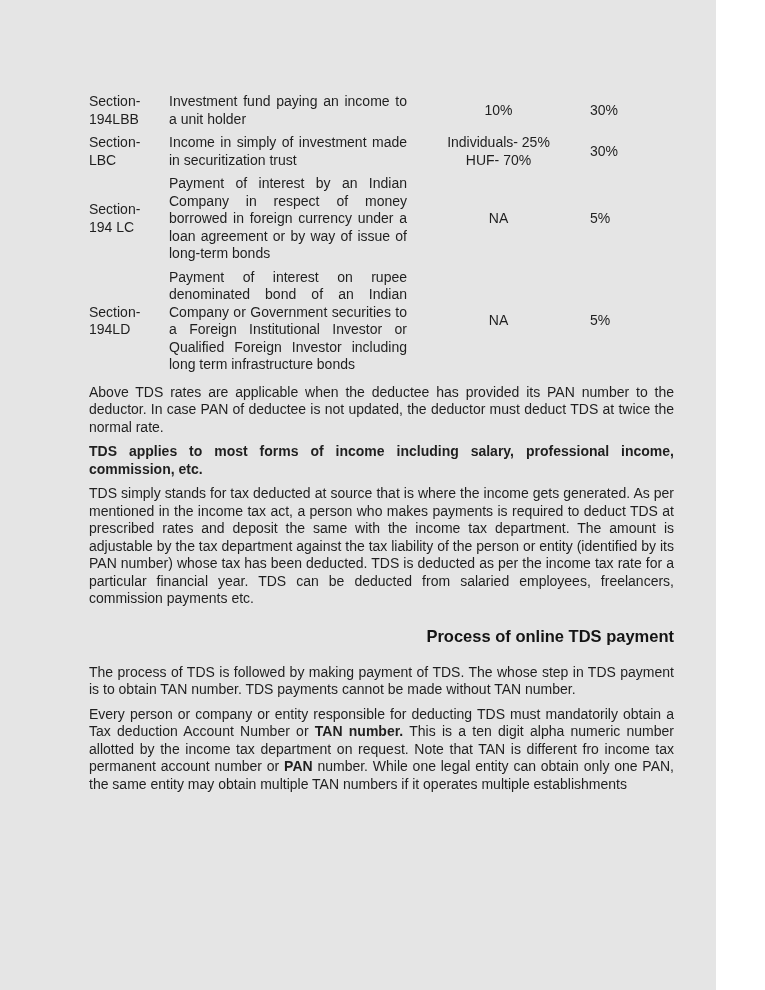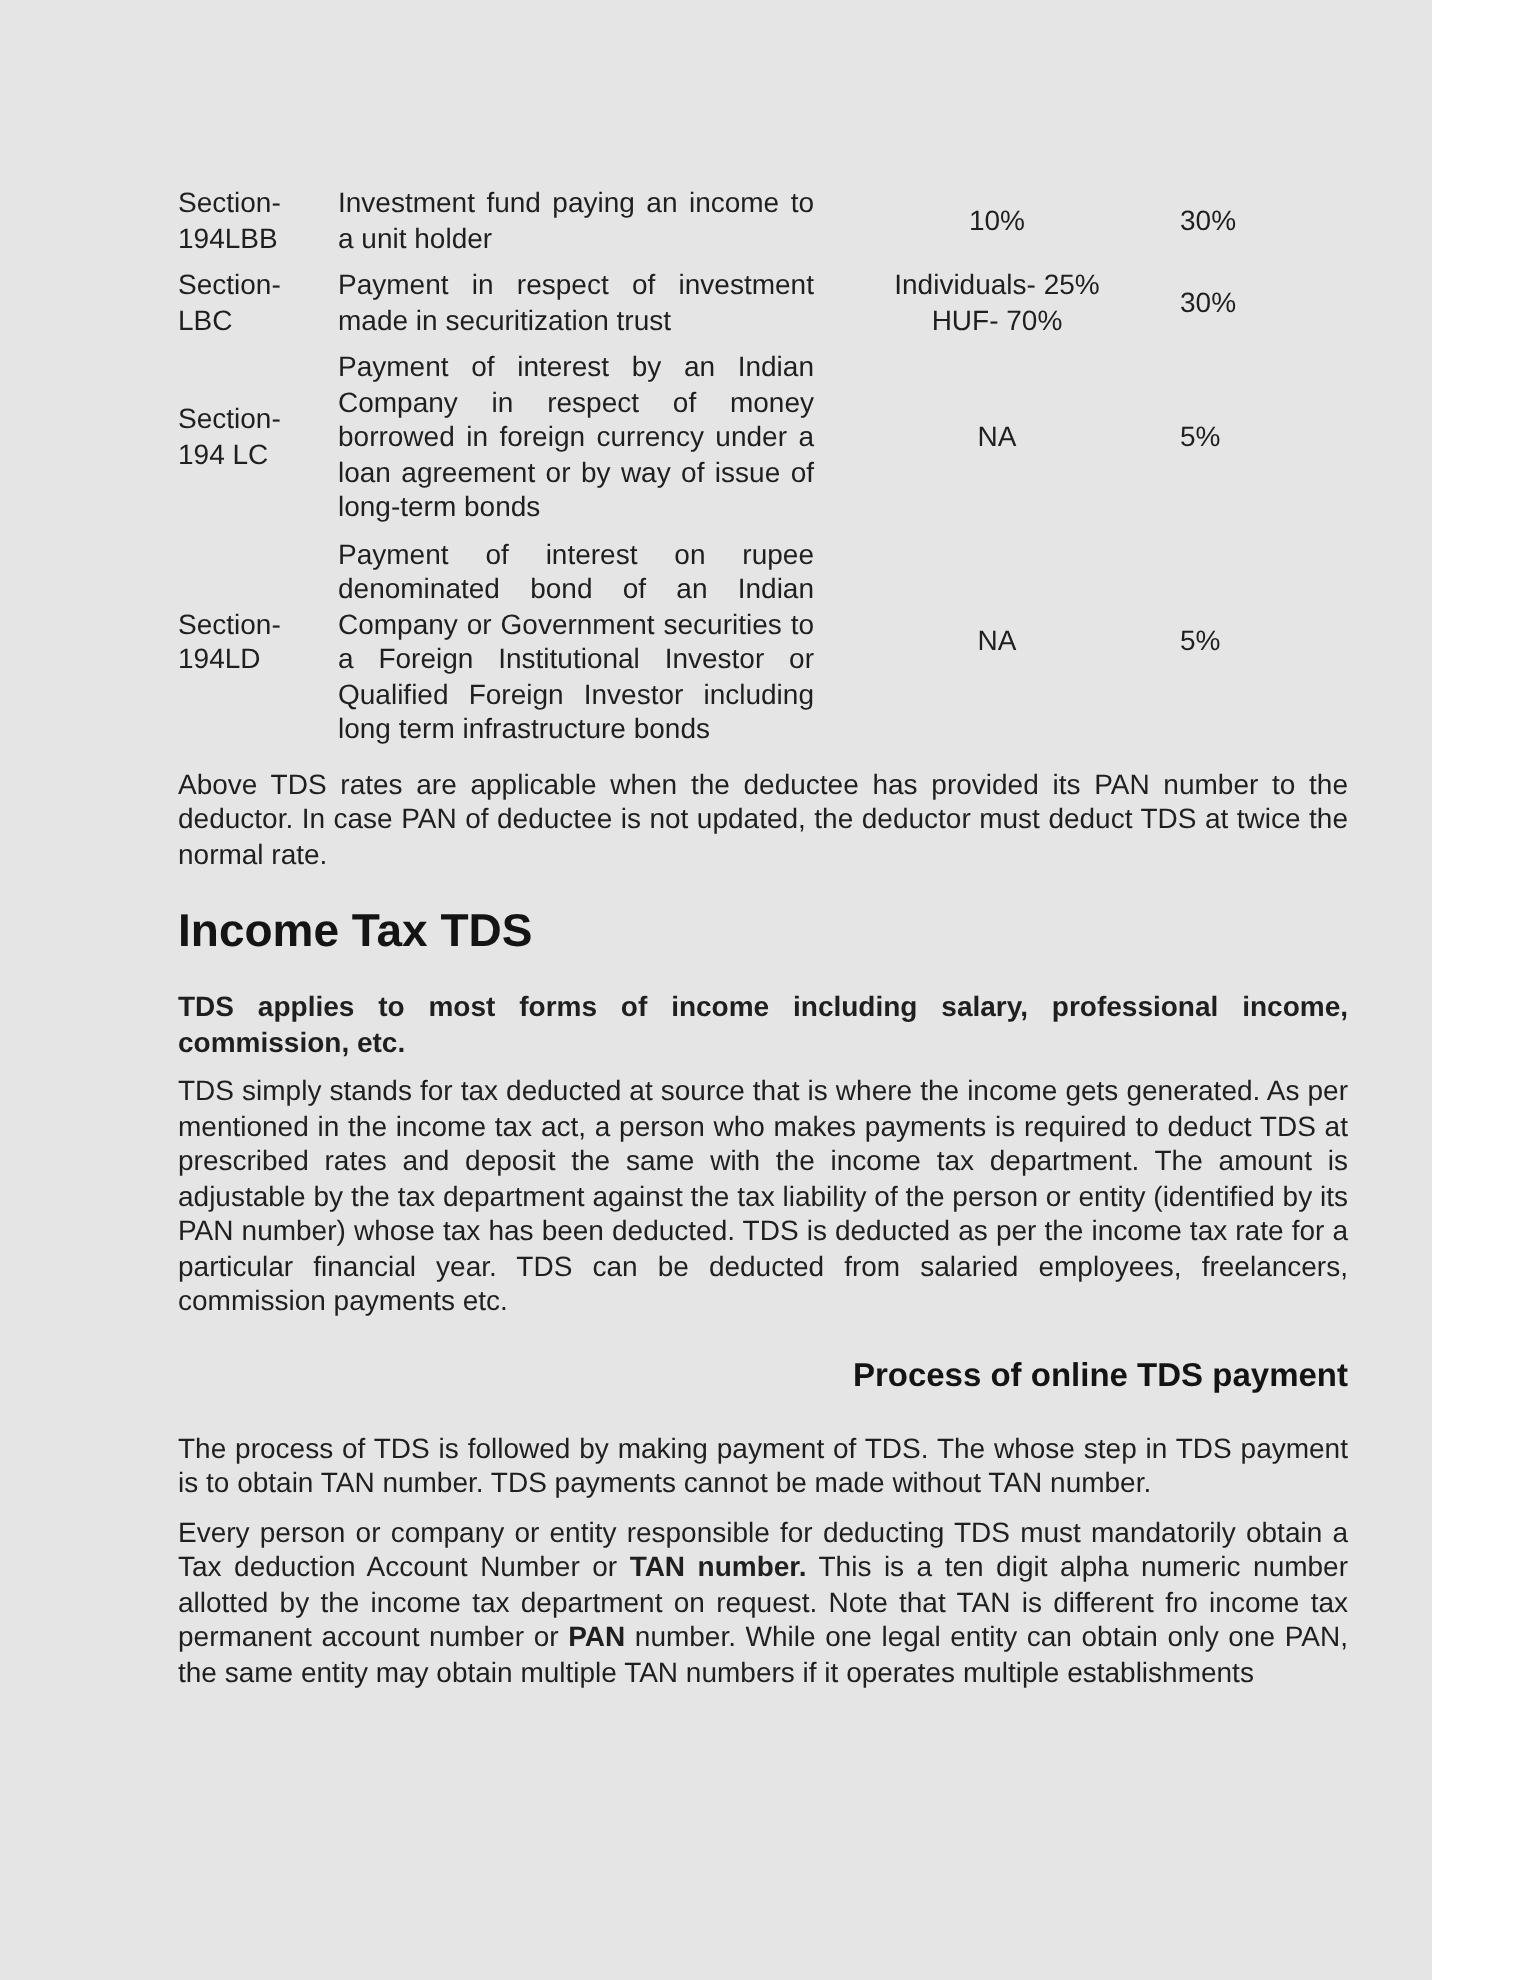--- a/index.html
+++ b/index.html
@@ -81,21 +81,21 @@
           <td class="c3">
               <span class="blk">10%</span>
             </td>
           <td class="c4">30%</td>
         </tr>
         <tr>
           <td class="c1">
               <span class="blk">Section-</span>
               <span class="blk">LBC</span>
             </td>
-          <td class="c2">Payment in respect of investment made in securitization trust</td>
+          <td class="c2">Income in simply of investment made in securitization trust</td>
           <td class="c3">
               <span class="blk">Individuals- 25%</span>
               <span class="blk">HUF- 70%</span>
             </td>
           <td class="c4">30%</td>
         </tr>
         <tr>
           <td class="c1">
               <span class="blk">Section-</span>
               <span class="blk">194 LC</span>
@@ -115,21 +115,20 @@
           <td class="c3">
               <span class="blk">NA</span>
             </td>
           <td class="c4">5%</td>
         </tr>
       </tbody>
     </table>
 
     <p class="body-text">Above TDS rates are applicable when the deductee has provided its PAN number to the deductor. In case PAN of deductee is not updated, the deductor must deduct TDS at twice the normal rate.</p>
 
-    <h1 class="doc-h1">Income Tax TDS</h1>
 
     <p class="body-text bold">TDS applies to most forms of income including salary, professional income, commission, etc.</p>
 
     <p class="body-text">TDS simply stands for tax deducted at source that is where the income gets generated. As per mentioned in the income tax act, a person who makes payments is required to deduct TDS at prescribed rates and deposit the same with the income tax department. The amount is adjustable by the tax department against the tax liability of the person or entity (identified by its PAN number) whose tax has been deducted. TDS is deducted as per the income tax rate for a particular financial year. TDS can be deducted from salaried employees, freelancers, commission payments etc.</p>
 
     <h2 class="doc-h2">Process of online TDS payment</h2>
 
     <p class="body-text">The process of TDS is followed by making payment of TDS. The whose step in TDS payment is to obtain TAN number. TDS payments cannot be made without TAN number.</p>
 
     <p class="body-text"><span>Every person or company or entity responsible for deducting TDS must mandatorily obtain a Tax deduction Account Number or </span><b>TAN number.</b><span> This is a ten digit alpha numeric number allotted by the income tax department on request. Note that TAN is different fro income tax permanent account number or </span><b>PAN</b><span> number. While one legal entity can obtain only one PAN, the same entity may obtain multiple TAN numbers if it operates multiple establishments</span></p>

